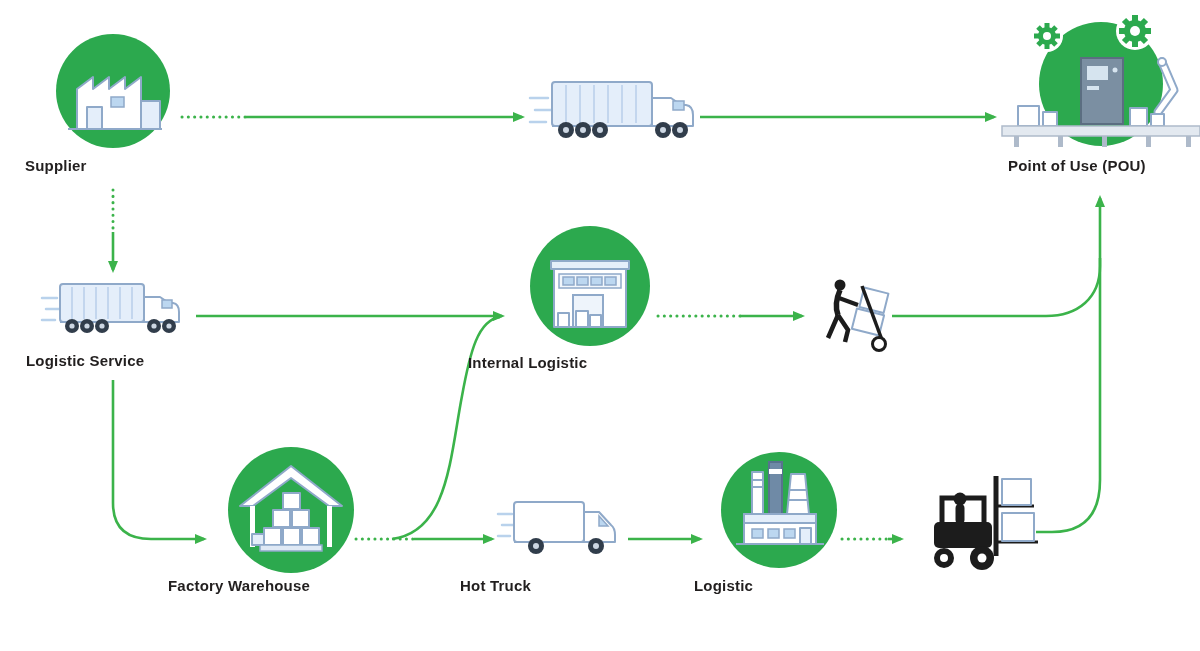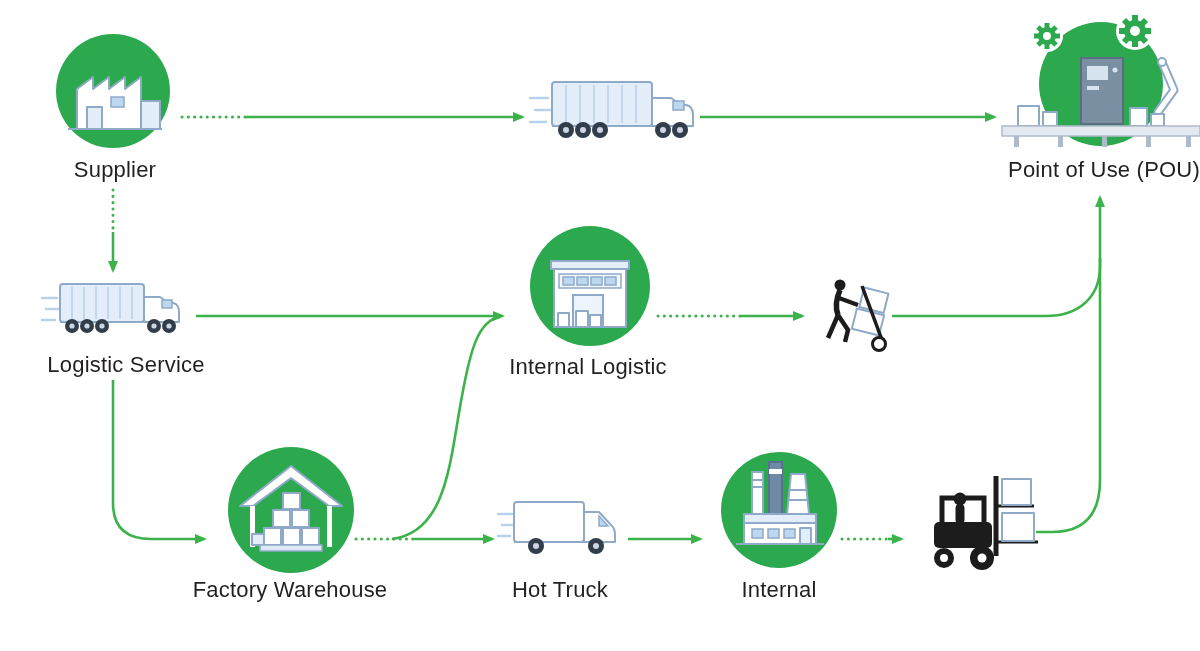--- a/index.html
+++ b/index.html
@@ -14,21 +14,21 @@
   *{box-sizing:border-box}
   html,body{margin:0;padding:0;background:#fff}
   .canvas{position:relative;width:1200px;height:651px;background:#fff;overflow:hidden;
           font-family:"Liberation Sans",sans-serif}
   .edges{position:absolute;left:0;top:0;width:1200px;height:651px}
   .edges path{fill:none;stroke:var(--arrow_green);stroke-width:2.6}
   .edges .dot{stroke-linecap:round;stroke-dasharray:0.1 6.2;stroke-width:3}
   .edges .ahp{fill:var(--arrow_green);stroke:none;stroke-width:0}
   .node{position:absolute}
   .node svg{width:100%;height:100%;overflow:visible;display:block}
-  .label{position:absolute;text-align:center;font-weight:normal;font-size:22px;line-height:1.15;
+  .label{position:absolute;text-align:left;font-weight:bold;font-size:15px;line-height:1.15;
          color:var(--label_ink);letter-spacing:.2px}
   
   .s{fill:#fff;stroke:var(--icon_outline);stroke-width:2;stroke-linejoin:round}
   .sf{fill:var(--icon_fill);stroke:var(--icon_outline);stroke-width:2;stroke-linejoin:round}
   .grn{fill:var(--accent_green)}
   .rib{stroke:var(--rib_blue);stroke-width:2;fill:none}
   .rib2{stroke:var(--icon_outline);stroke-width:2;fill:none}
   .speed{stroke:#b9d2ec;stroke-width:2.5;stroke-linecap:round;fill:none}
   .win{fill:#bcd7f0;stroke:var(--icon_outline);stroke-width:1.5}
   .winp{fill:#bcd7f0;stroke:var(--icon_outline);stroke-width:1.5}
@@ -243,21 +243,21 @@
       <path class="rib2" d="M71,40 H89 M70,50 H90"></path>
       <rect class="s" x="26" y="64" width="72" height="30"></rect>
       <rect class="sf" x="26" y="64" width="72" height="9"></rect>
       <rect class="win" x="34" y="79" width="11" height="9"></rect>
       <rect class="win" x="50" y="79" width="11" height="9"></rect>
       <rect class="win" x="66" y="79" width="11" height="9"></rect>
       <rect class="sf" x="82" y="78" width="11" height="16"></rect>
       <line class="rib2" x1="18" y1="94" x2="106" y2="94"></line>
     </svg>
   </div>
-  <div class="label" style="left:694px;top:577px;width:170px">Internal</div>
+  <div class="label" style="left:694px;top:577px;width:170px">Logistic</div>
 
   <div class="node" style="left:906px;top:468px;width:138px;height:108px">
     <svg viewBox="0 0 138 108">
       <line class="blkl" stroke-width="5" x1="90" y1="8" x2="90" y2="88"></line>
       <line class="blkl" stroke-width="3" x1="90" y1="38" x2="128" y2="38"></line>
       <line class="blkl" stroke-width="3" x1="90" y1="74" x2="132" y2="74"></line>
       <rect class="s" x="96" y="11" width="29" height="26"></rect>
       <rect class="s" x="96" y="45" width="32" height="28"></rect>
       <path class="blkl" stroke-width="5" d="M36,56 V30 H78 V56"></path>
       <circle class="blk" cx="54" cy="31" r="6.5"></circle>

